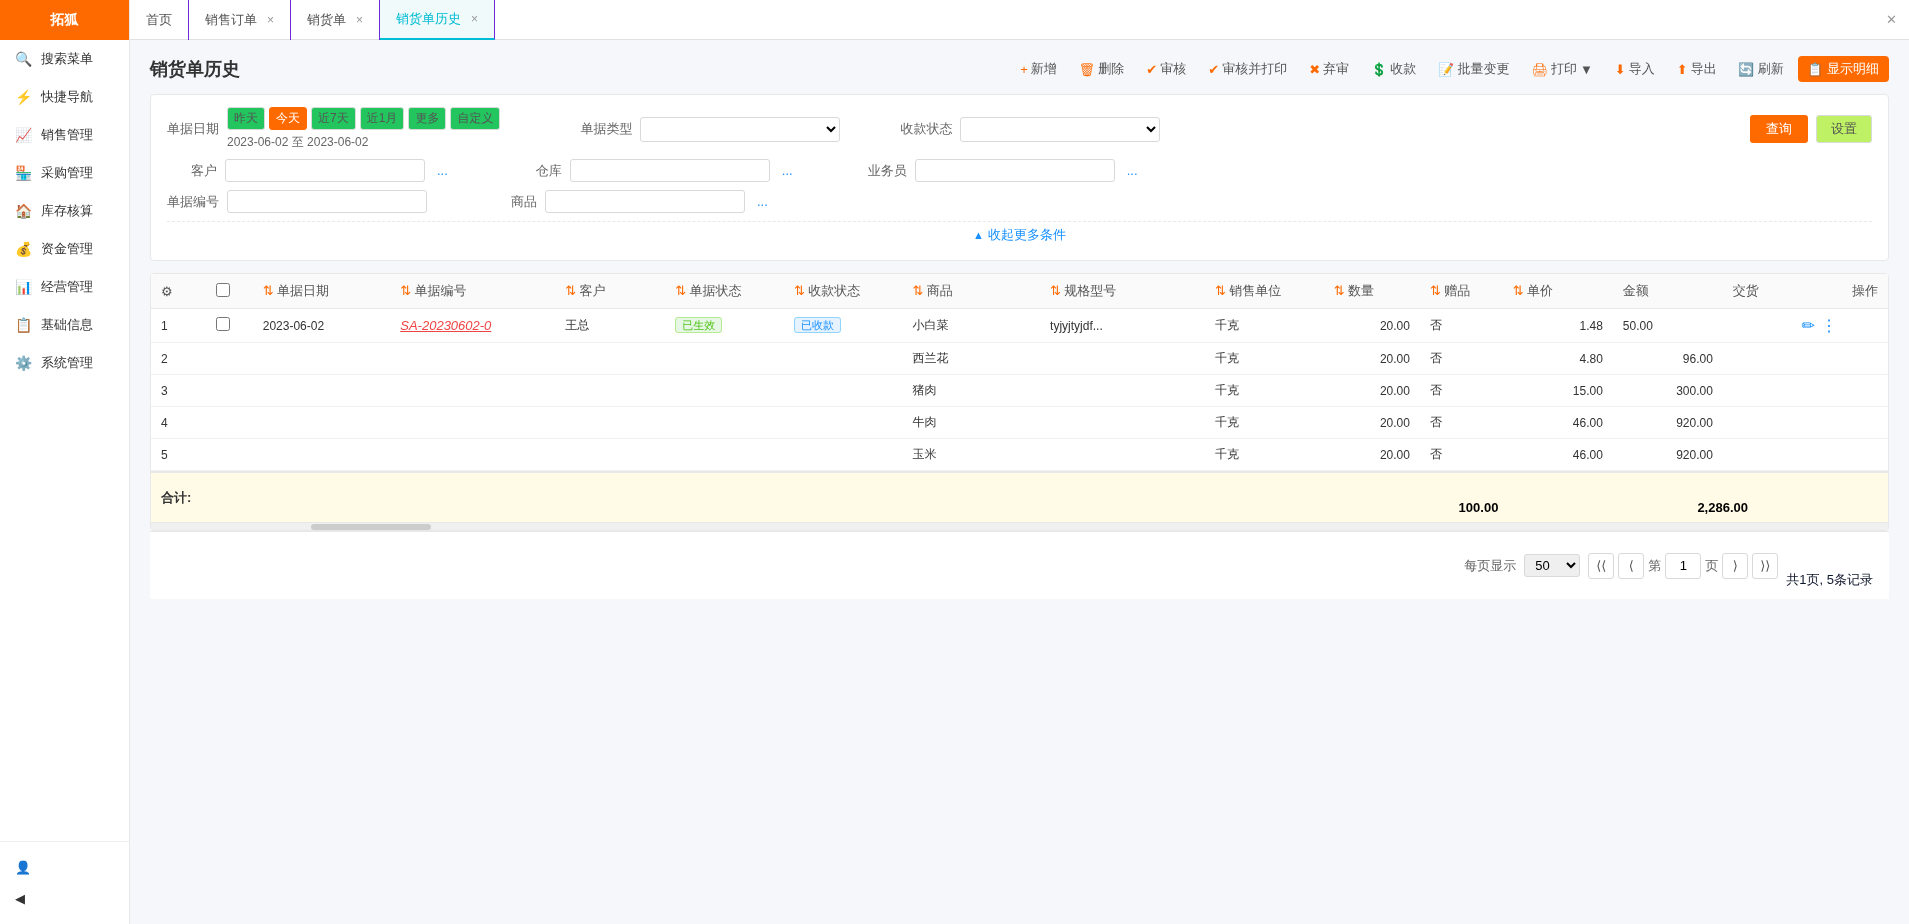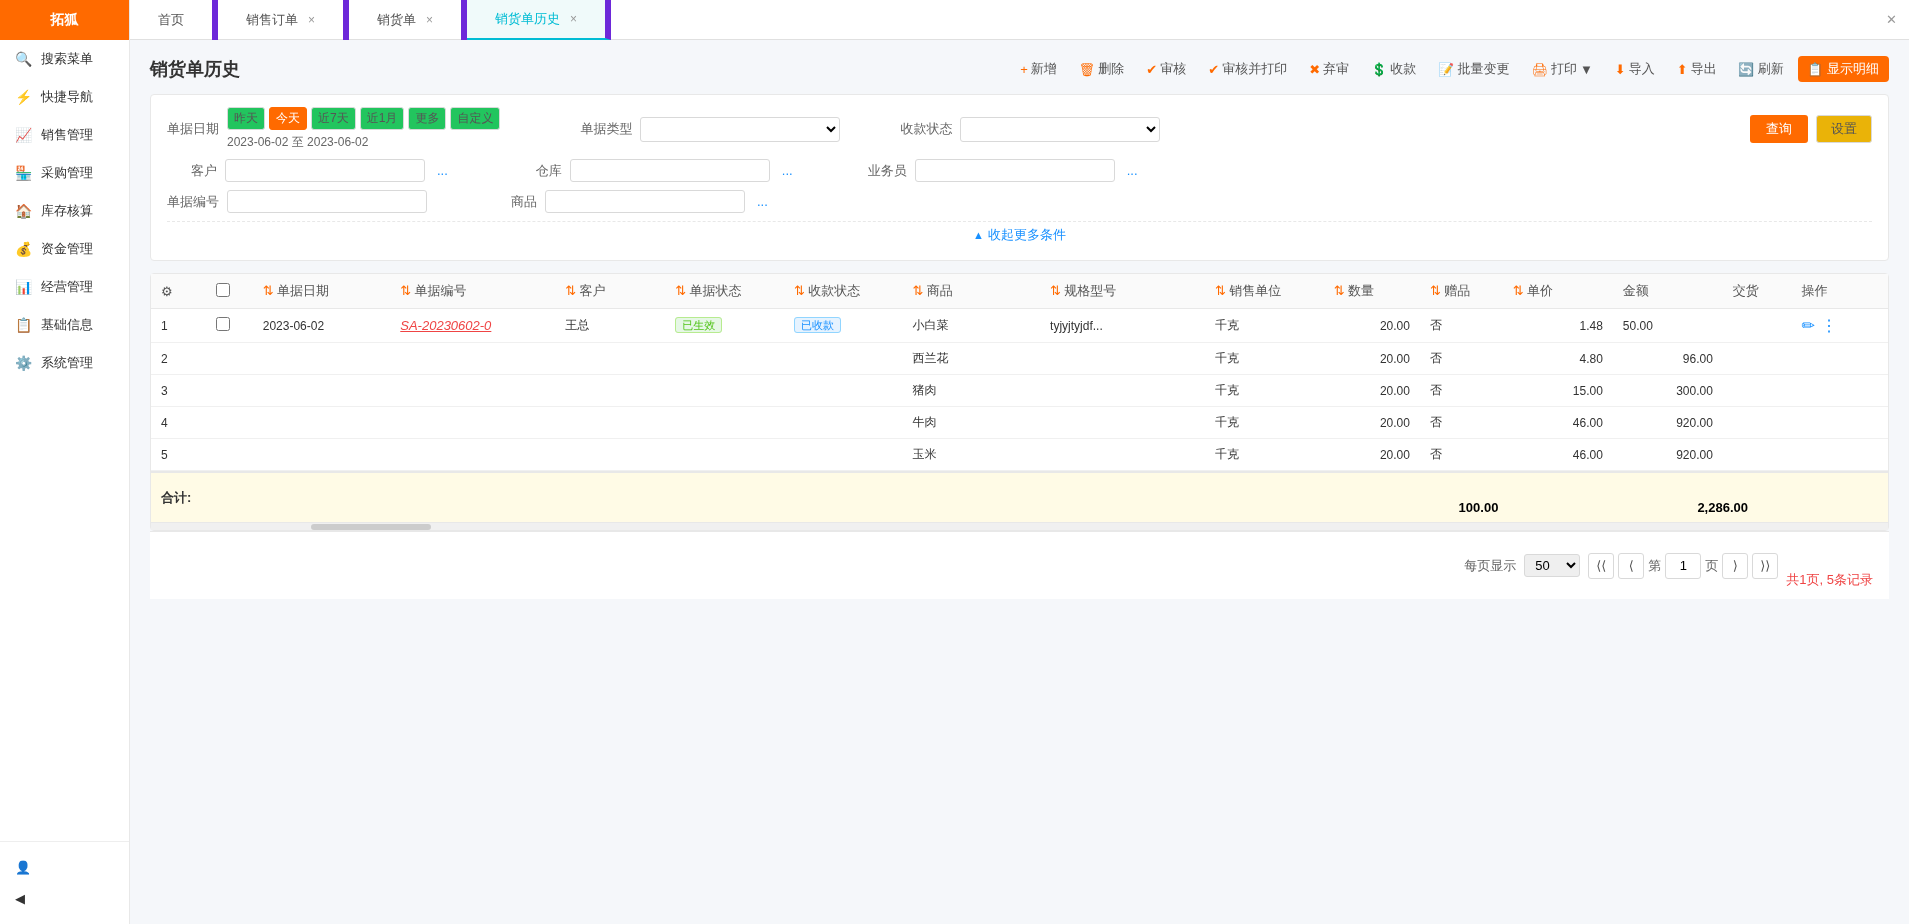--- a/index.html
+++ b/index.html
@@ -11,21 +11,21 @@
     .sidebar-item { display: flex; align-items: center; gap: 8px; padding: 10px 15px; cursor: pointer; color: #333; }
     .sidebar-item .icon { width: 18px; height: 18px; display: flex; align-items: center; justify-content: center; font-size: 14px; }
     .sidebar-bottom { margin-top: auto; padding: 10px 0; border-top: 1px solid #eee; }
     .sidebar-bottom-item { display: flex; align-items: center; gap: 8px; padding: 8px 15px; cursor: pointer; color: #333; }
     
     
     .main { flex: 1; display: flex; flex-direction: column; overflow: hidden; }
     
     
     .tabbar { background: #fff; border-bottom: 1px solid #e0e0e0; display: flex; align-items: center; height: 40px; padding: 0; }
-    .tab { padding: 0 28px; height: 40px; display: flex; align-items: center; gap: 6px; cursor: pointer; border-right: 6px solid #6d28d9; color: #555; font-size: 13px; }
+    .tab { padding: 0 16px; height: 40px; display: flex; align-items: center; gap: 6px; cursor: pointer; border-right: 1px solid #6d28d9; color: #555; font-size: 13px; }
     .tab.active { background: #f0fafa; color: #00bcd4; border-bottom: 2px solid #00bcd4; }
     .tab .close-btn { font-size: 12px; color: #999; margin-left: 4px; }
     .tab-spacer { flex: 1; }
     .tab-close-all { padding: 0 12px; color: #999; cursor: pointer; }
     
     
     .content { flex: 1; overflow-y: auto; padding: 16px 20px; background: #f5f7fa; }
     
     
     .page-header { display: flex; align-items: center; justify-content: space-between; margin-bottom: 12px; }
@@ -72,43 +72,43 @@
     .scroll-bar-area { height: 8px; background: #f0f0f0; border-top: 1px solid #e8e8e8; }
     .scroll-bar-thumb { width: 120px; height: 6px; margin: 1px 160px; background: #ccc; border-radius: 3px; }
     
     
     .pagination { display: flex; align-items: center; justify-content: flex-end; padding: 10px 16px; gap: 8px; background: #fff; border-top: 1px solid #e8e8e8; }
     .pagination-label { color: #666; }
     .pagination-select { border: 1px solid #d9d9d9; border-radius: 3px; padding: 2px 6px; }
     .pagination-nav { display: flex; align-items: center; gap: 4px; }
     .pagination-btn { width: 26px; height: 26px; display: flex; align-items: center; justify-content: center; border: 1px solid #d9d9d9; border-radius: 3px; cursor: pointer; background: #fff; color: #555; font-size: 13px; }
     .pagination-input { width: 36px; height: 26px; border: 1px solid #d9d9d9; border-radius: 3px; text-align: center; }
-    .pagination-info { color: #ef4444; margin-top: 29px; }
+    .pagination-info { color: #0f172a; margin-top: 29px; }
 
     .query-btn { background: #ff6a00; color: #fff; border: none; border-radius: 3px; padding: 5px 16px; cursor: pointer; font-size: 13px; }
-    .settings-btn { border: 1px solid #d9d9d9; border-radius: 3px; padding: 4px 14px; cursor: pointer; background: #eab308; color: #555; font-size: 13px; }
+    .settings-btn { border: 1px solid #d9d9d9; border-radius: 3px; padding: 4px 14px; cursor: pointer; background: #bef264; color: #555; font-size: 13px; }
     
     .checkbox { width: 14px; height: 14px; }
     
     .col-num { width: 40px; }
     .col-check { width: 30px; }
     .col-date { width: 100px; }
     .col-no { width: 120px; }
     .col-customer { width: 80px; }
     .col-status { width: 80px; }
     .col-pay-status { width: 80px; }
     .col-goods { width: 100px; }
     .col-spec { width: 120px; }
     .col-unit { width: 70px; }
     .col-qty { width: 70px; }
     .col-gift { width: 50px; }
     .col-price { width: 80px; }
     .col-amount { width: 80px; }
     .col-trade { width: 50px; }
-    .col-action { width: 70px; }
+    .col-action { width: 70px; text-align: right; }
   </style>
 </head>
 <body>
 
 <div class="sidebar">
   <div class="sidebar-logo">拓狐</div>
 
   <div class="sidebar-item">
     <span class="icon">🔍</span>
     <span>搜索菜单</span>

